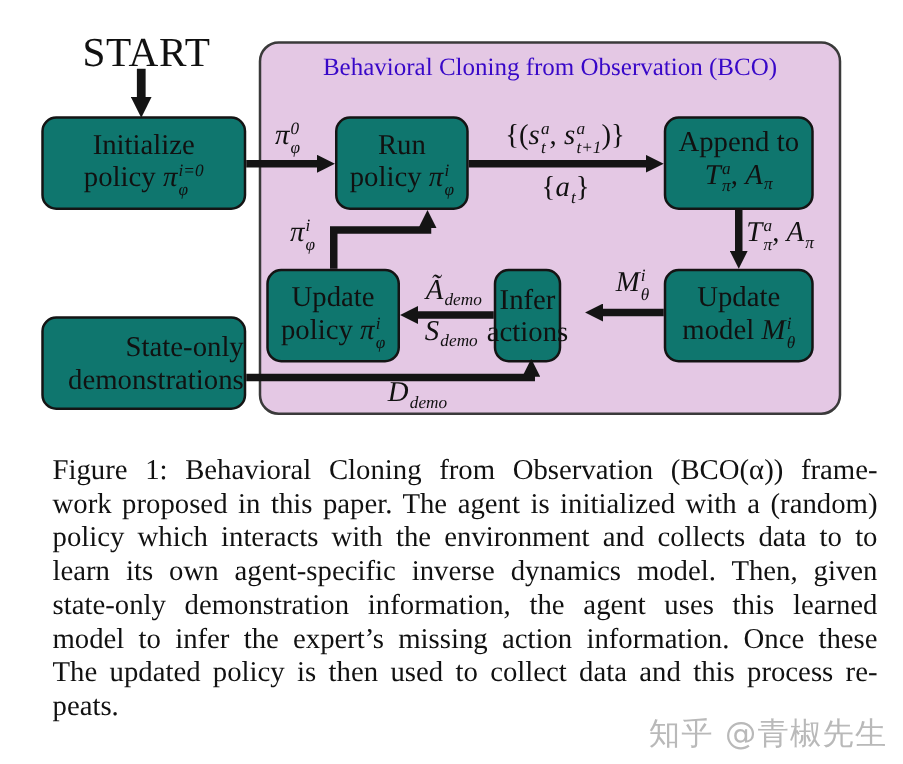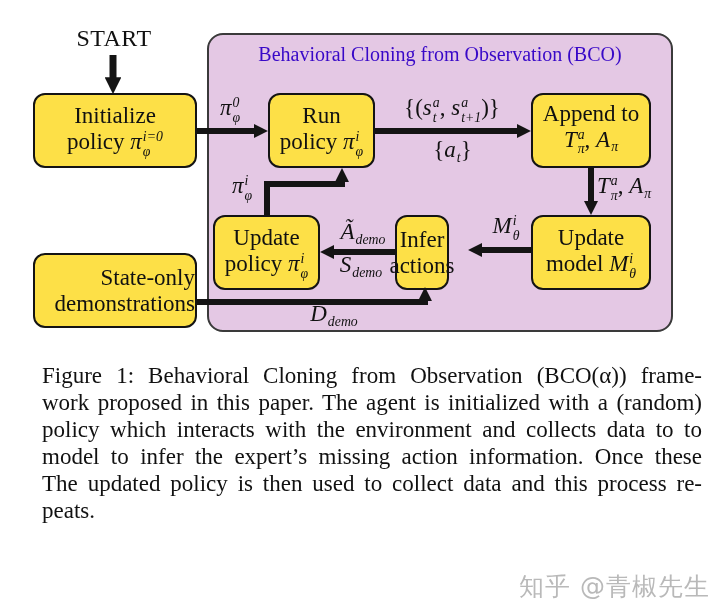--- a/index.html
+++ b/index.html
@@ -8,36 +8,36 @@
     width: 722px; height: 611px;
     background: #ffffff;
     overflow: hidden;
     font-family: "Liberation Serif", "DejaVu Serif", serif;
     color: #111111;
   }
 
   
   .start-label {
     position: absolute; left: 66px; top: 25px; width: 96px;
-    font-size: 24px; text-align: center; letter-spacing: 0.5px;
+    font-size: 33px; text-align: center; letter-spacing: 0.5px;
   }
   .region {
     position: absolute; left: 207px; top: 33px; width: 462px; height: 295px;
     background: var(--region-fill, #e4c8e4);
     border: 2px solid var(--region-border, #3a3a3a);
     border-radius: 16px;
   }
   .region-title {
     position: absolute; left: 0; top: 8px; width: 100%;
     text-align: center; font-size: 20px;
     color: var(--title-color, #3808c8);
   }
   .node {
     position: absolute;
-    background: #fde047;
+    background: #0f766e;
     border: 2.5px solid #141414;
     border-radius: 12px;
     display: flex; flex-direction: column;
     align-items: center; justify-content: center;
     font-size: 23px; line-height: 26px; text-align: center;
     box-sizing: border-box;
   }
   .elabel { position: absolute; font-size: 23px; text-align: center; }
   .elabel.left { text-align: left; }
 
@@ -173,20 +173,22 @@
     <path d="M531,250 H481" stroke="#141414" stroke-width="6" fill="none" marker-end="url(#ah)"></path>
     <path d="M395,252 H333" stroke="#141414" stroke-width="6" fill="none" marker-end="url(#ah)"></path>
     <path d="M267,215 V184 H342 V181" stroke="#141414" stroke-width="6" fill="none" marker-end="url(#ah)"></path>
     <path d="M197,302 H425 V300" stroke="#141414" stroke-width="6" fill="none" marker-end="url(#ah)"></path>
   </svg>
 
   <div class="caption">
     <div class="cap-line">Figure 1: Behavioral Cloning from Observation (BCO(α)) frame-</div>
     <div class="cap-line">work proposed in this paper. The agent is initialized with a (random)</div>
     <div class="cap-line">policy which interacts with the environment and collects data to to</div>
+    <div class="cap-line">learn its own agent-specific inverse dynamics model. Then, given</div>
+    <div class="cap-line">state-only demonstration information, the agent uses this learned</div>
     <div class="cap-line">model to infer the expert’s missing action information. Once these</div>
     <div class="cap-line">The updated policy is then used to collect data and this process re-</div>
     <div class="cap-line last">peats.</div>
   </div>
 
   <div class="watermark">知乎 @青椒先生</div>
 
 </div>
 
 </body></html>

